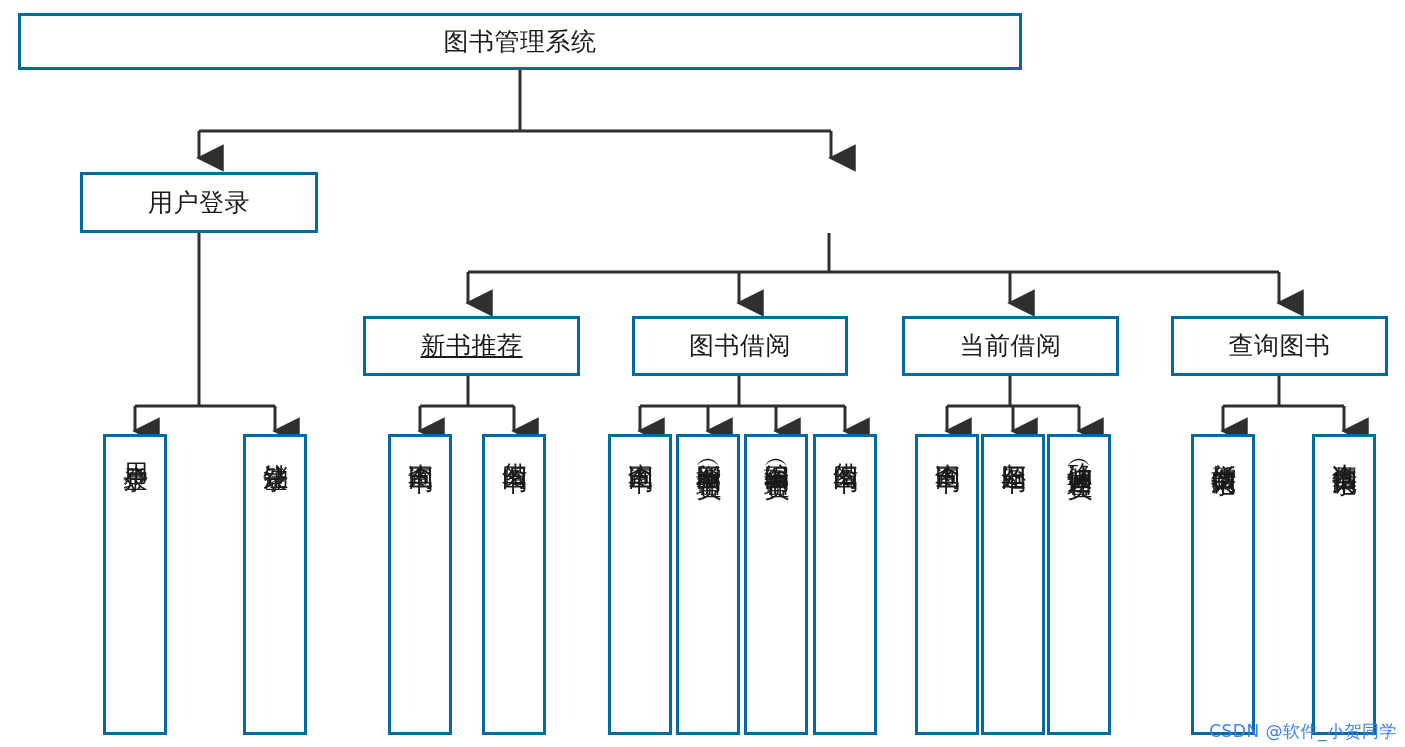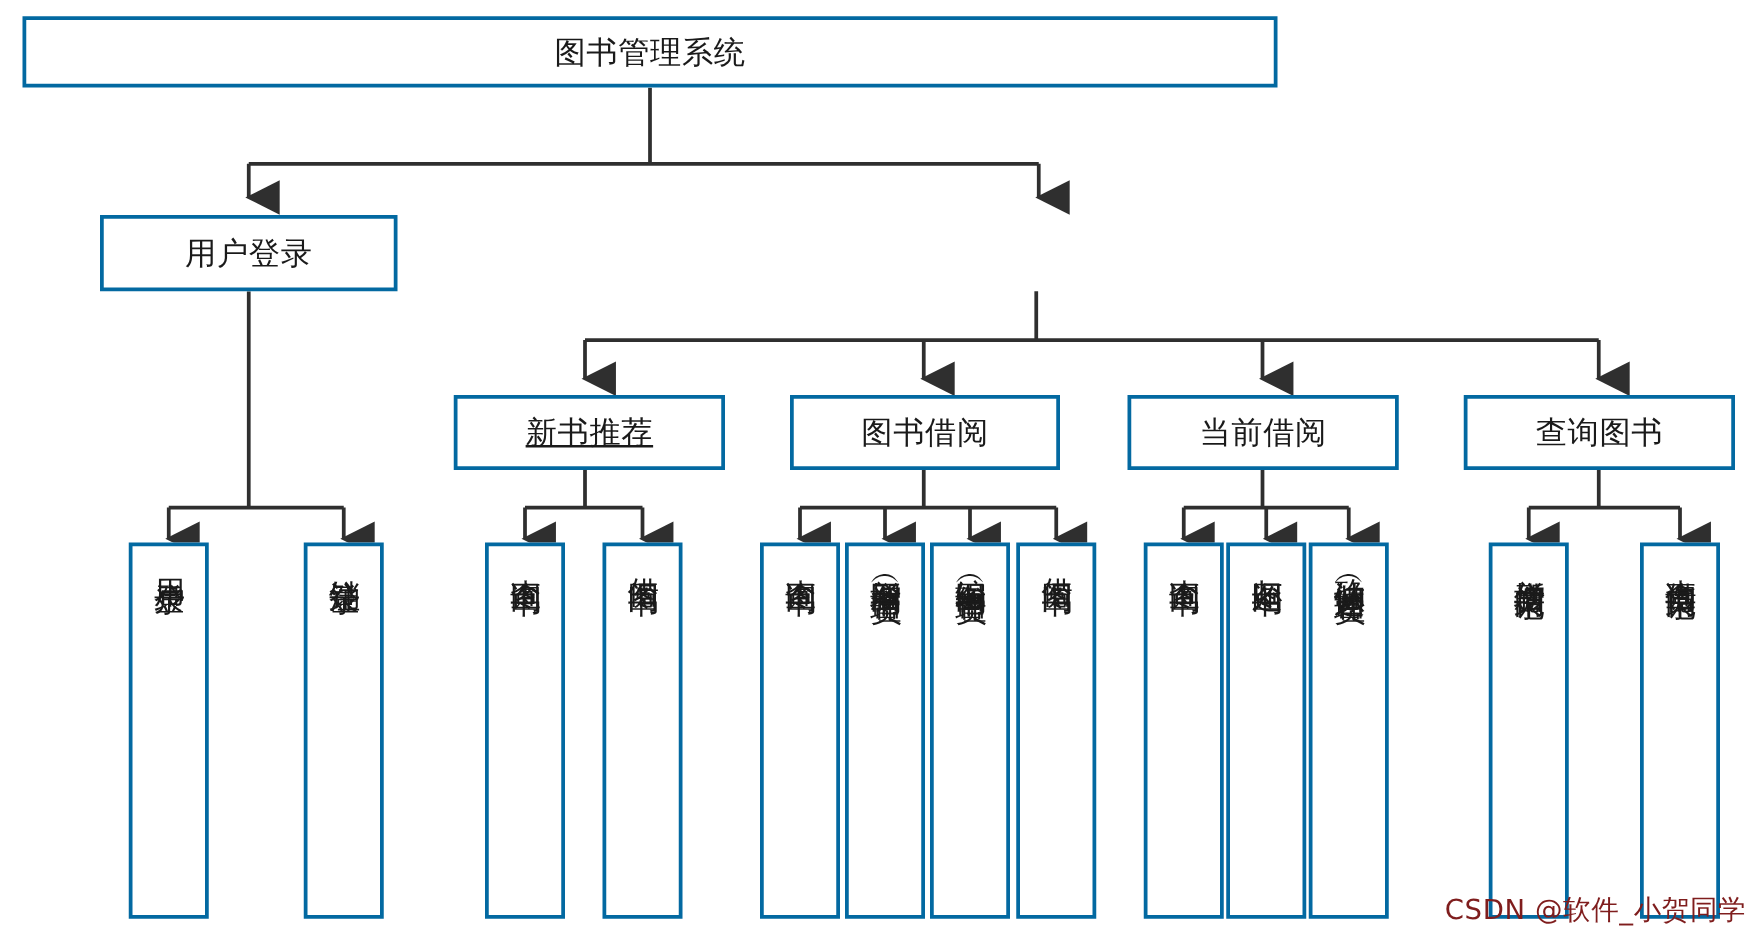--- a/index.html
+++ b/index.html
@@ -59,22 +59,22 @@
     text-orientation: upright;
     font-size: 25px;
     line-height: 1.05;
     letter-spacing: 2px;
     white-space: nowrap;
   }
   #watermark {
     position: absolute;
     right: 8px;
     bottom: 4px;
-    font-size: 22px;
-    color: #7f1d1d;
+    font-size: 17px;
+    color: #3b82f6;
     letter-spacing: 0.5px;
     white-space: nowrap;
   }
 </style>
 </head>
 <body>
 
 <div id="diagram">
 
   <svg id="connectors" viewBox="0 0 1405 747" width="1405" height="747" xmlns="http://www.w3.org/2000/svg">

